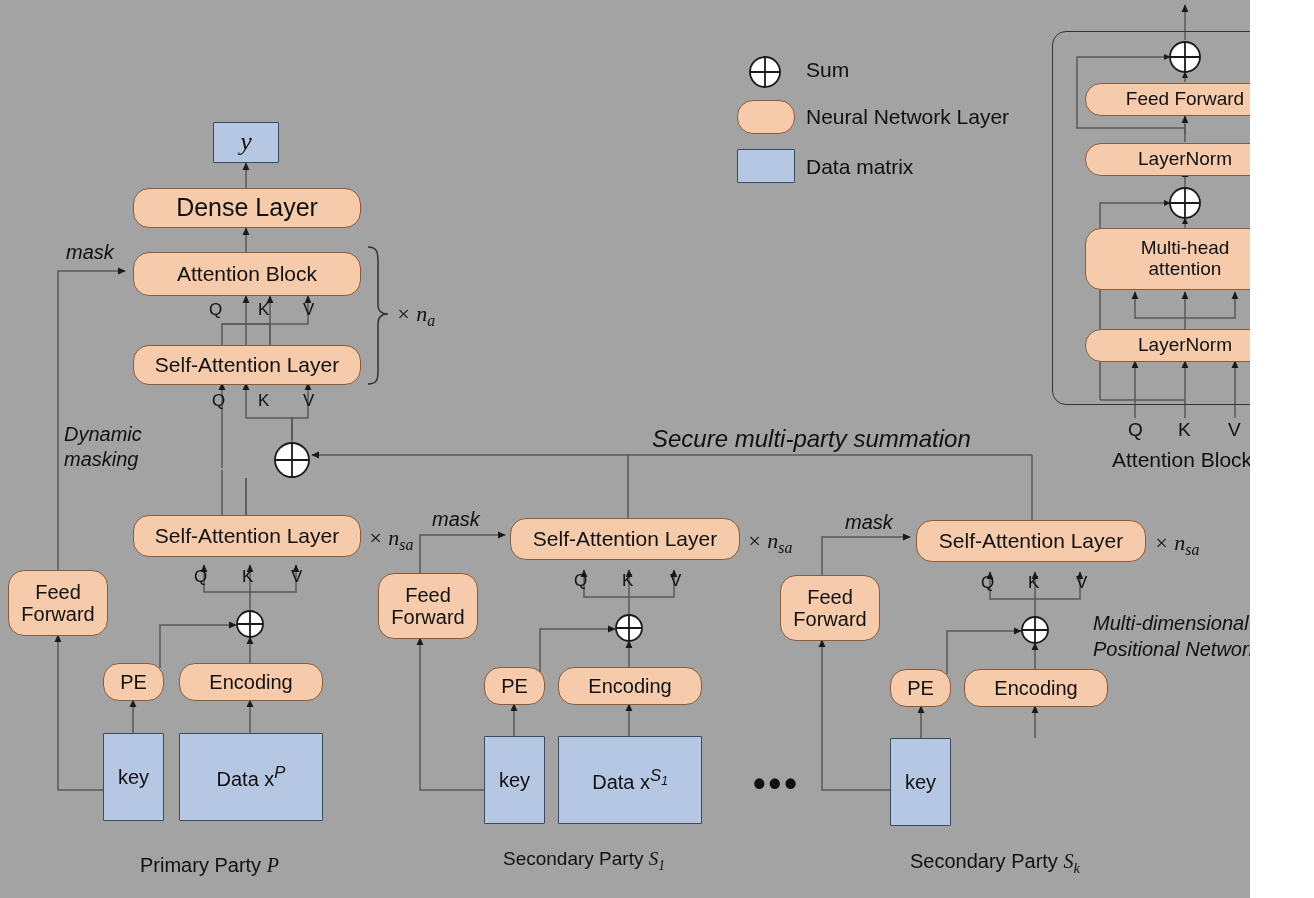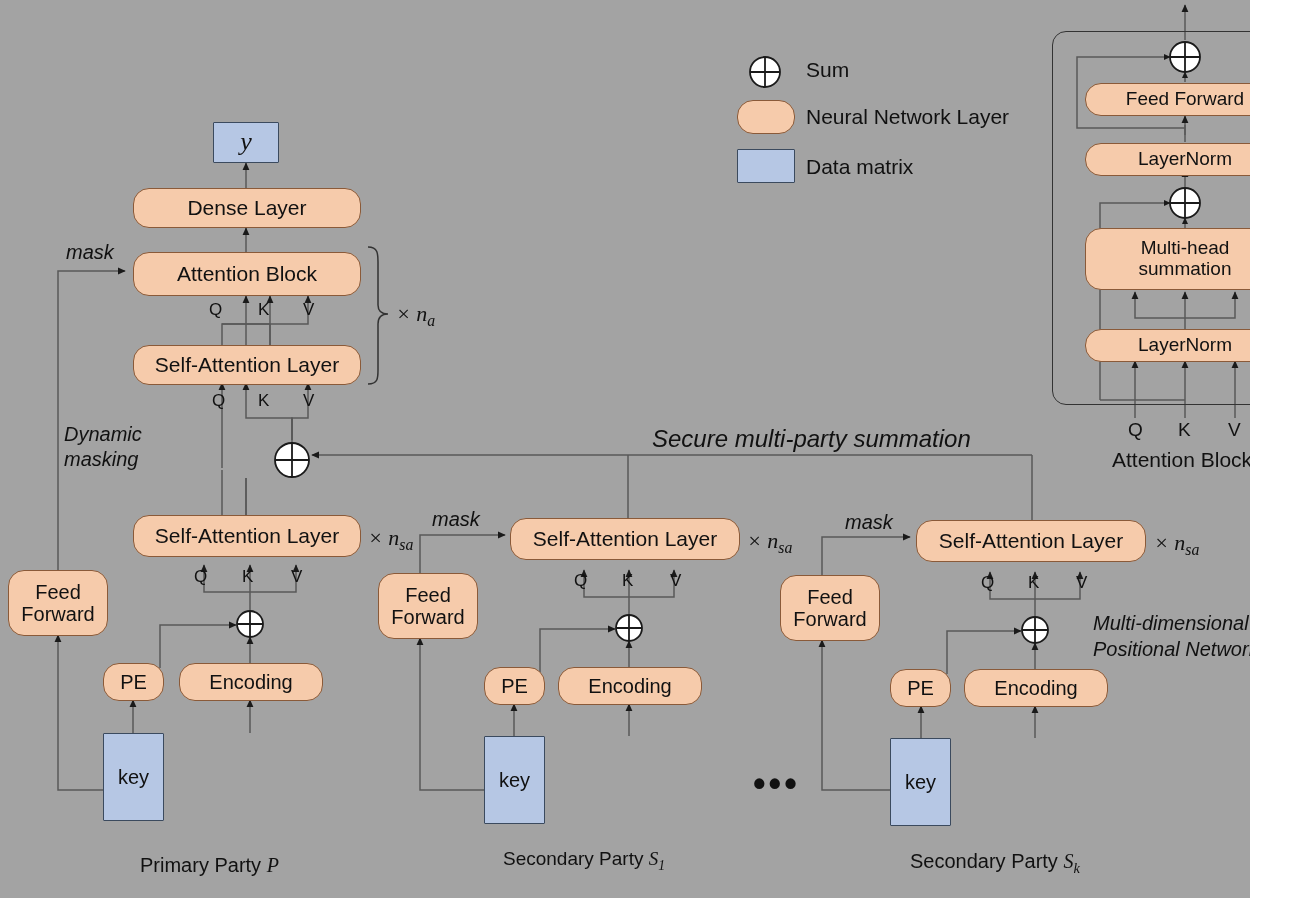--- a/index.html
+++ b/index.html
@@ -169,21 +169,21 @@
   <div class="legend-swatch nn" style="left:737px;top:100px;width:58px;height:34px;"></div>
   <div class="lbl" style="left:806px;top:105px;font-size:21px;">Neural Network Layer</div>
 
   <div class="legend-swatch dm" style="left:737px;top:149px;width:58px;height:34px;"></div>
   <div class="lbl" style="left:806px;top:155px;font-size:21px;">Data matrix</div>
 
   <div class="box dm" style="left:213px;top:122px;width:66px;height:41px;font-size:26px;">
     <span class="mathit">y</span>
   </div>
 
-  <div class="box nn" style="left:133px;top:188px;width:228px;height:40px;font-size:21px;">
+  <div class="box nn" style="left:133px;top:188px;width:228px;height:40px;font-size:25px;">
     <span>Dense Layer</span>
   </div>
 
   <div class="box nn" style="left:133px;top:252px;width:228px;height:44px;font-size:21px;">
     <span>Attention Block</span>
   </div>
 
   <div class="box nn" style="left:133px;top:345px;width:228px;height:40px;font-size:21px;">
     <span>Self-Attention Layer</span>
   </div>
@@ -228,20 +228,23 @@
   <div class="box nn" style="left:103px;top:663px;width:61px;height:38px;font-size:20px;">
     <span>PE</span>
   </div>
   <div class="box nn" style="left:179px;top:663px;width:144px;height:38px;font-size:20px;">
     <span>Encoding</span>
   </div>
 
   <div class="box dm" style="left:103px;top:733px;width:61px;height:88px;font-size:20px;">
     <span>key</span>
   </div>
+  <div class="box dm" style="left:179px;top:733px;width:144px;height:88px;font-size:20px;">
+    <span><span>Data x</span><sup style="font-style:italic;">P</sup></span>
+  </div>
 
   <div class="lbl" style="left:140px;top:845px;font-size:20px;margin-top:9px;">
     <span>Primary Party </span><span class="mathit">P</span>
   </div>
 
   <div class="box nn" style="left:510px;top:518px;width:230px;height:42px;font-size:21px;">
     <span>Self-Attention Layer</span>
   </div>
   <div class="lbl ital" style="left:432px;top:508px;font-size:20px;">mask</div>
   <div class="lbl" style="left:747px;top:528px;font-size:22px;">
@@ -260,20 +263,23 @@
   <div class="box nn" style="left:484px;top:667px;width:61px;height:38px;font-size:20px;">
     <span>PE</span>
   </div>
   <div class="box nn" style="left:558px;top:667px;width:144px;height:38px;font-size:20px;">
     <span>Encoding</span>
   </div>
 
   <div class="box dm" style="left:484px;top:736px;width:61px;height:88px;font-size:20px;">
     <span>key</span>
   </div>
+  <div class="box dm" style="left:558px;top:736px;width:144px;height:88px;font-size:20px;">
+    <span><span>Data x</span><sup style="font-style:italic;"><span>S</span><span class="sub">1</span></sup></span>
+  </div>
 
   <div class="lbl" style="left:503px;top:848px;font-size:19px;">
     <span>Secondary Party </span><span class="mathit">S</span><span class="mathit sub">1</span>
   </div>
 
   <div class="dots" style="left:753px;top:763px;">•••</div>
 
   <div class="box nn" style="left:916px;top:520px;width:230px;height:42px;font-size:21px;">
     <span>Self-Attention Layer</span>
   </div>
@@ -316,21 +322,21 @@
   <div class="box nn" style="left:1085px;top:83px;width:200px;height:33px;font-size:19px;">
     <span>Feed Forward</span>
   </div>
 
   <div class="box nn" style="left:1085px;top:143px;width:200px;height:33px;font-size:19px;">
     <span>LayerNorm</span>
   </div>
 
   <div class="box nn" style="left:1085px;top:228px;width:200px;height:62px;font-size:19px;flex-direction:column;">
     <span>Multi-head</span>
-    <span>summation</span>
+    <span>attention</span>
   </div>
 
   <div class="box nn" style="left:1085px;top:329px;width:200px;height:33px;font-size:19px;">
     <span>LayerNorm</span>
   </div>
 
   <div class="qkv" style="left:1128px;top:419px;font-size:19px;">Q</div>
   <div class="qkv" style="left:1178px;top:419px;font-size:19px;">K</div>
   <div class="qkv" style="left:1228px;top:419px;font-size:19px;">V</div>
 

